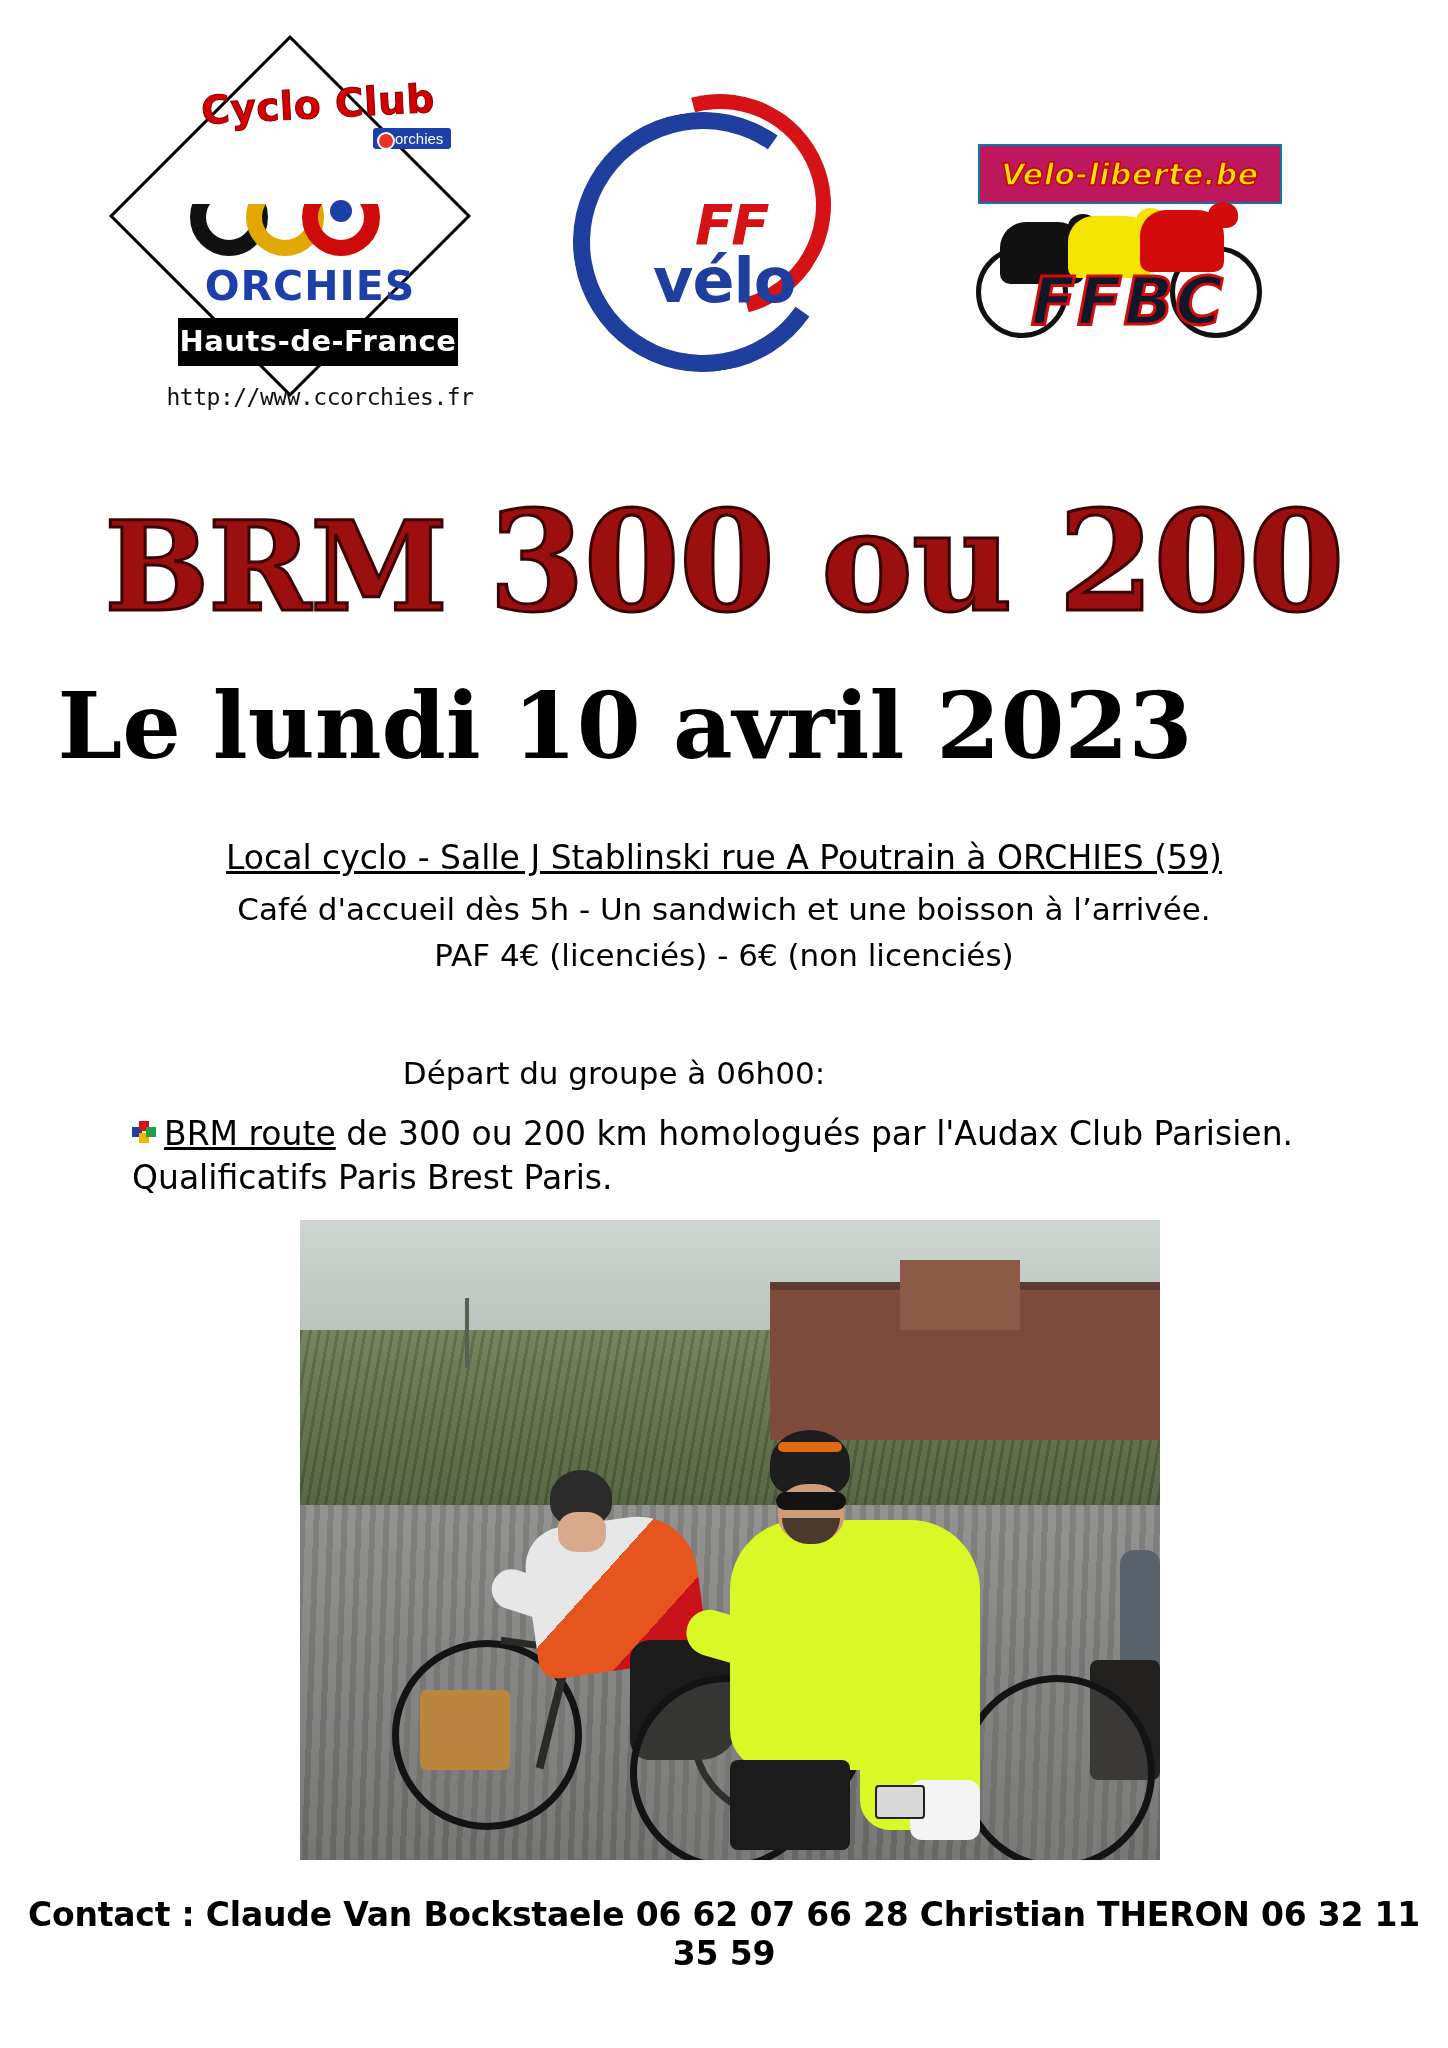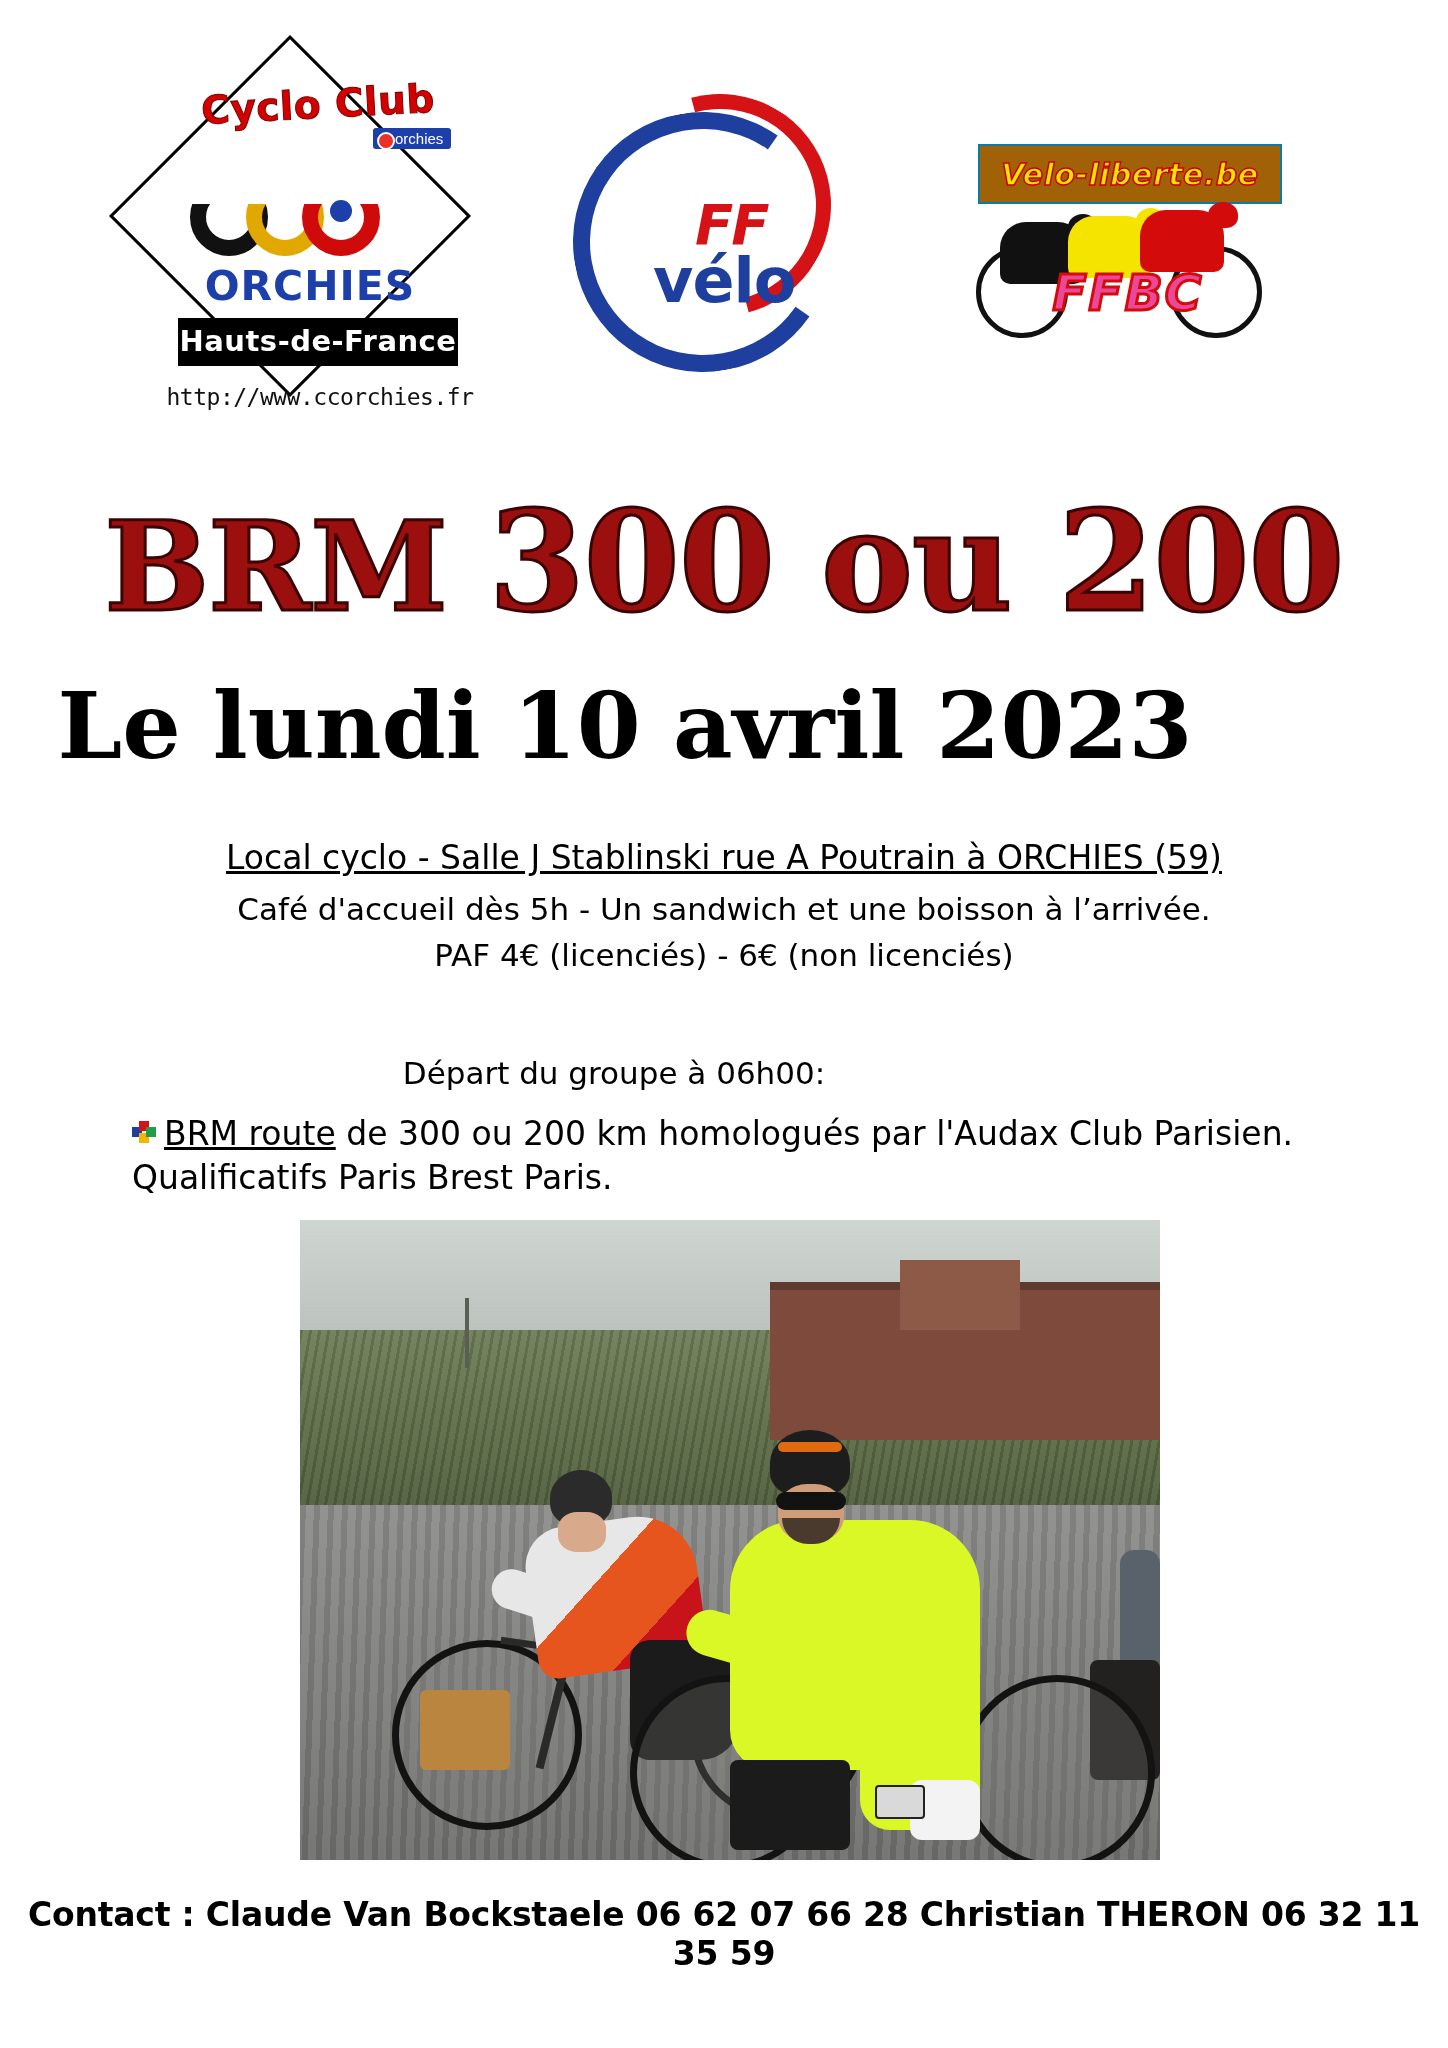--- a/index.html
+++ b/index.html
@@ -215,21 +215,21 @@
     top: 40px;
     width: 330px;
     height: 290px;
   }
   .ffbc-banner {
     position: absolute;
     left: 18px;
     top: 48px;
     width: 300px;
     height: 56px;
-    background: #a16207;
+    background: #be185d;
     border: 2px solid #0a7aa8;
     display: flex;
     align-items: center;
     justify-content: center;
   }
   .ffbc-banner span {
     font-family: "DejaVu Sans", sans-serif;
     font-weight: bold;
     font-style: italic;
     font-size: 30px;
@@ -276,22 +276,22 @@
   }
   .ffbc-word {
     position: absolute;
     left: 18px;
     top: 168px;
     width: 300px;
     text-align: center;
     font-family: "DejaVu Sans", sans-serif;
     font-weight: bold;
     font-style: italic;
-    font-size: 50px;
-    color: #ec4899;
+    font-size: 65px;
+    color: #0f172a;
     -webkit-text-stroke: 3px #d30b0b;
     letter-spacing: 2px;
   }
 
   
   .headline-brm {
     position: absolute;
     top: 480px;
     left: 0;
     width: 1448px;

